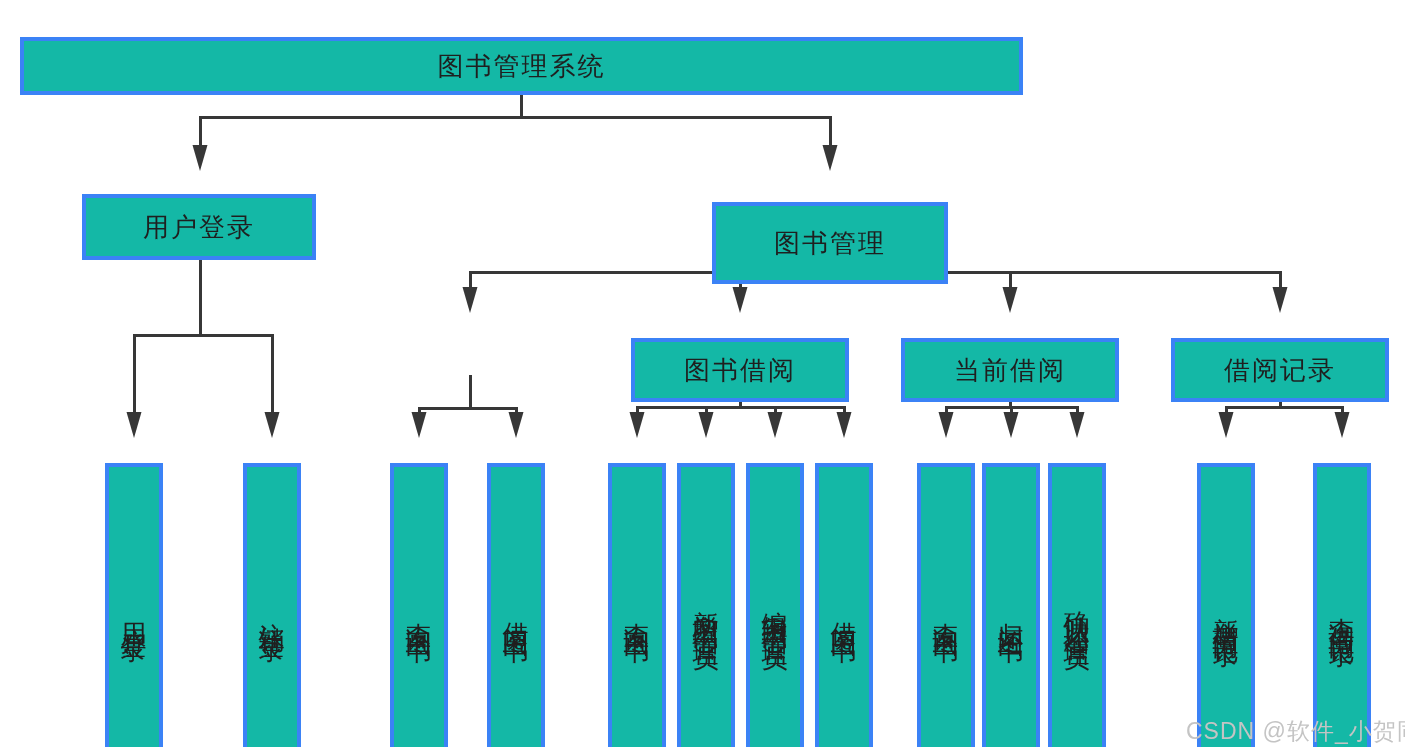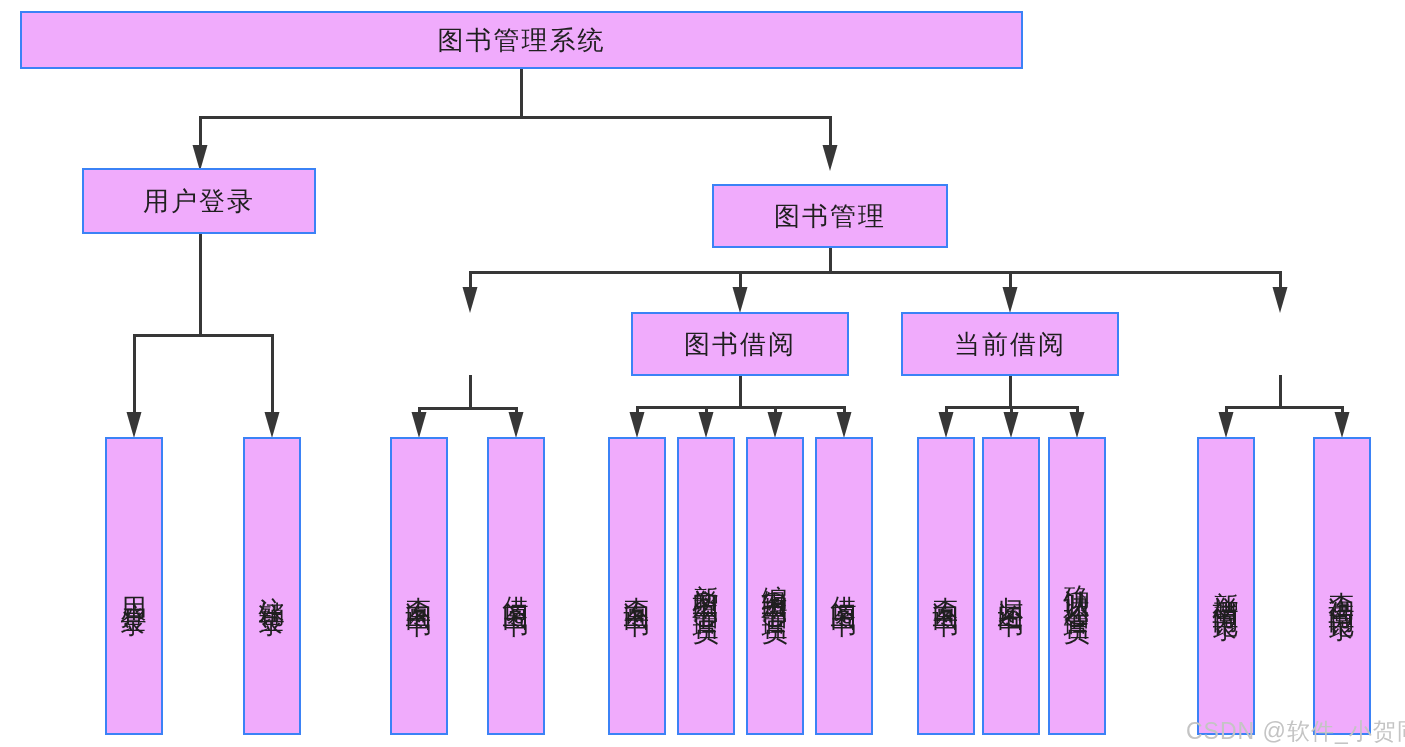--- a/index.html
+++ b/index.html
@@ -3,23 +3,23 @@
 <meta charset="utf-8">
 <style>
   html,body{margin:0;padding:0;background:#ffffff;}
   body{font-family:"Liberation Sans","DejaVu Sans",sans-serif;}
   .canvas{
     position:relative;width:1405px;height:747px;background:#ffffff;overflow:hidden;
   }
   .wires{position:absolute;left:0;top:0;z-index:1;}
   .wire{stroke:#373737;stroke-width:3;fill:none;}
   .node{
-    position:absolute;box-sizing:border-box;background:#f0abfc;
-    border:2px solid #3b82f6;display:flex;align-items:center;justify-content:center;
-    z-index:2;color:#1f1f1f;
+    position:absolute;box-sizing:border-box;background:#14b8a6;
+    border:4px solid #3b82f6;display:flex;align-items:center;justify-content:center;
+    z-index:2;color:#1f1f1f;margin-top:26px;
   }
   .h-label{font-size:26px;letter-spacing:2px;white-space:nowrap;line-height:1;}
   .v-label{
     writing-mode:vertical-rl;text-orientation:mixed;
     font-size:26px;letter-spacing:5px;line-height:1;white-space:nowrap;
   }
   .watermark{
     position:absolute;left:1186px;top:716px;z-index:10;
     font-size:23px;letter-spacing:1px;color:#c4c4c4;white-space:nowrap;
   }
@@ -60,29 +60,32 @@
       </g>
   </svg>
 
   <div class="node" style="left:20px;top:11px;width:1003px;height:58px">
     <span class="h-label">图书管理系统</span>
   </div>
 
   <div class="node" style="left:82px;top:168px;width:234px;height:66px">
     <span class="h-label">用户登录</span>
   </div>
-  <div class="node" style="left:712px;top:184px;width:236px;height:64px">
+  <div class="node" style="left:712px;top:176px;width:236px;height:82px">
     <span class="h-label">图书管理</span>
   </div>
 
   <div class="node" style="left:631px;top:312px;width:218px;height:64px">
     <span class="h-label">图书借阅</span>
   </div>
   <div class="node" style="left:901px;top:312px;width:218px;height:64px">
     <span class="h-label">当前借阅</span>
+  </div>
+  <div class="node" style="left:1171px;top:312px;width:218px;height:64px">
+    <span class="h-label">借阅记录</span>
   </div>
 
   <div class="node" style="left:105px;top:437px;width:58px;height:298px">
     <span class="v-label">用户登录</span>
   </div>
   <div class="node" style="left:243px;top:437px;width:58px;height:298px">
     <span class="v-label">注销登录</span>
   </div>
 
   <div class="node" style="left:390px;top:437px;width:58px;height:298px">

